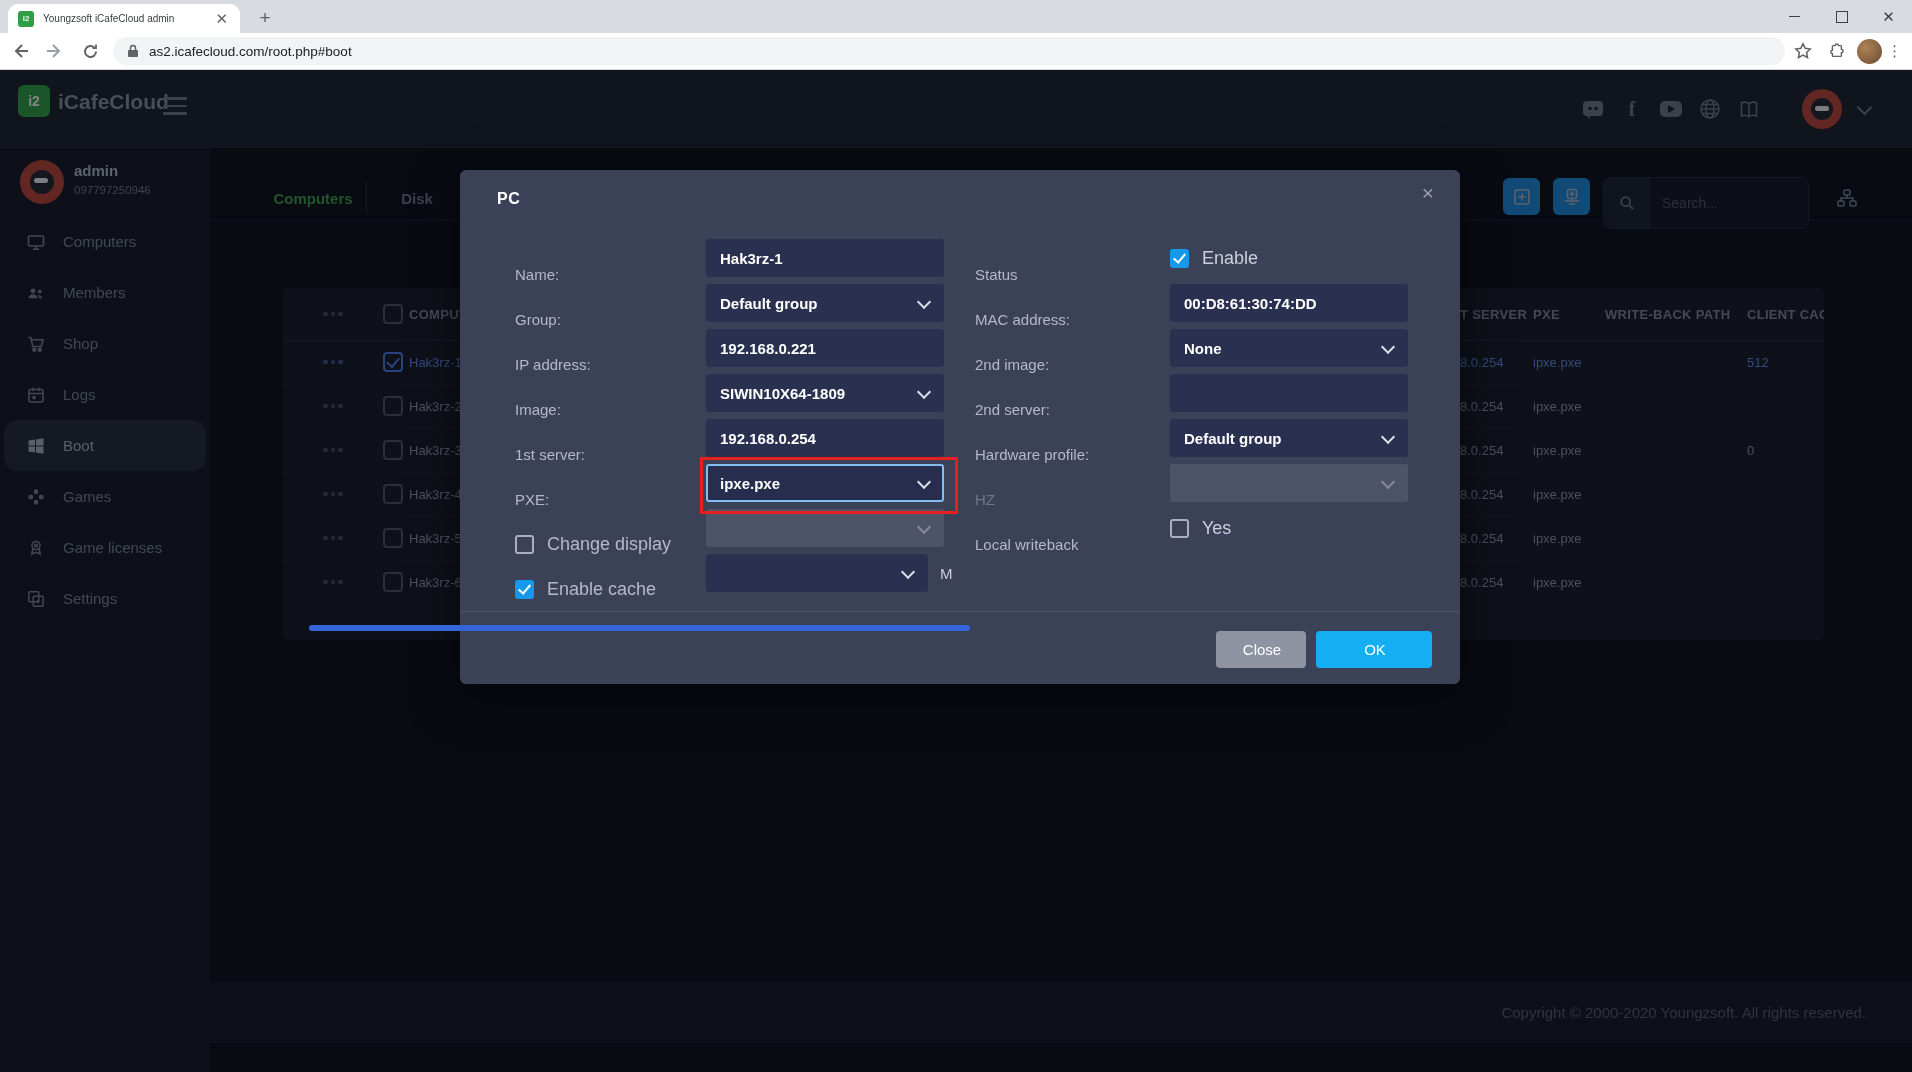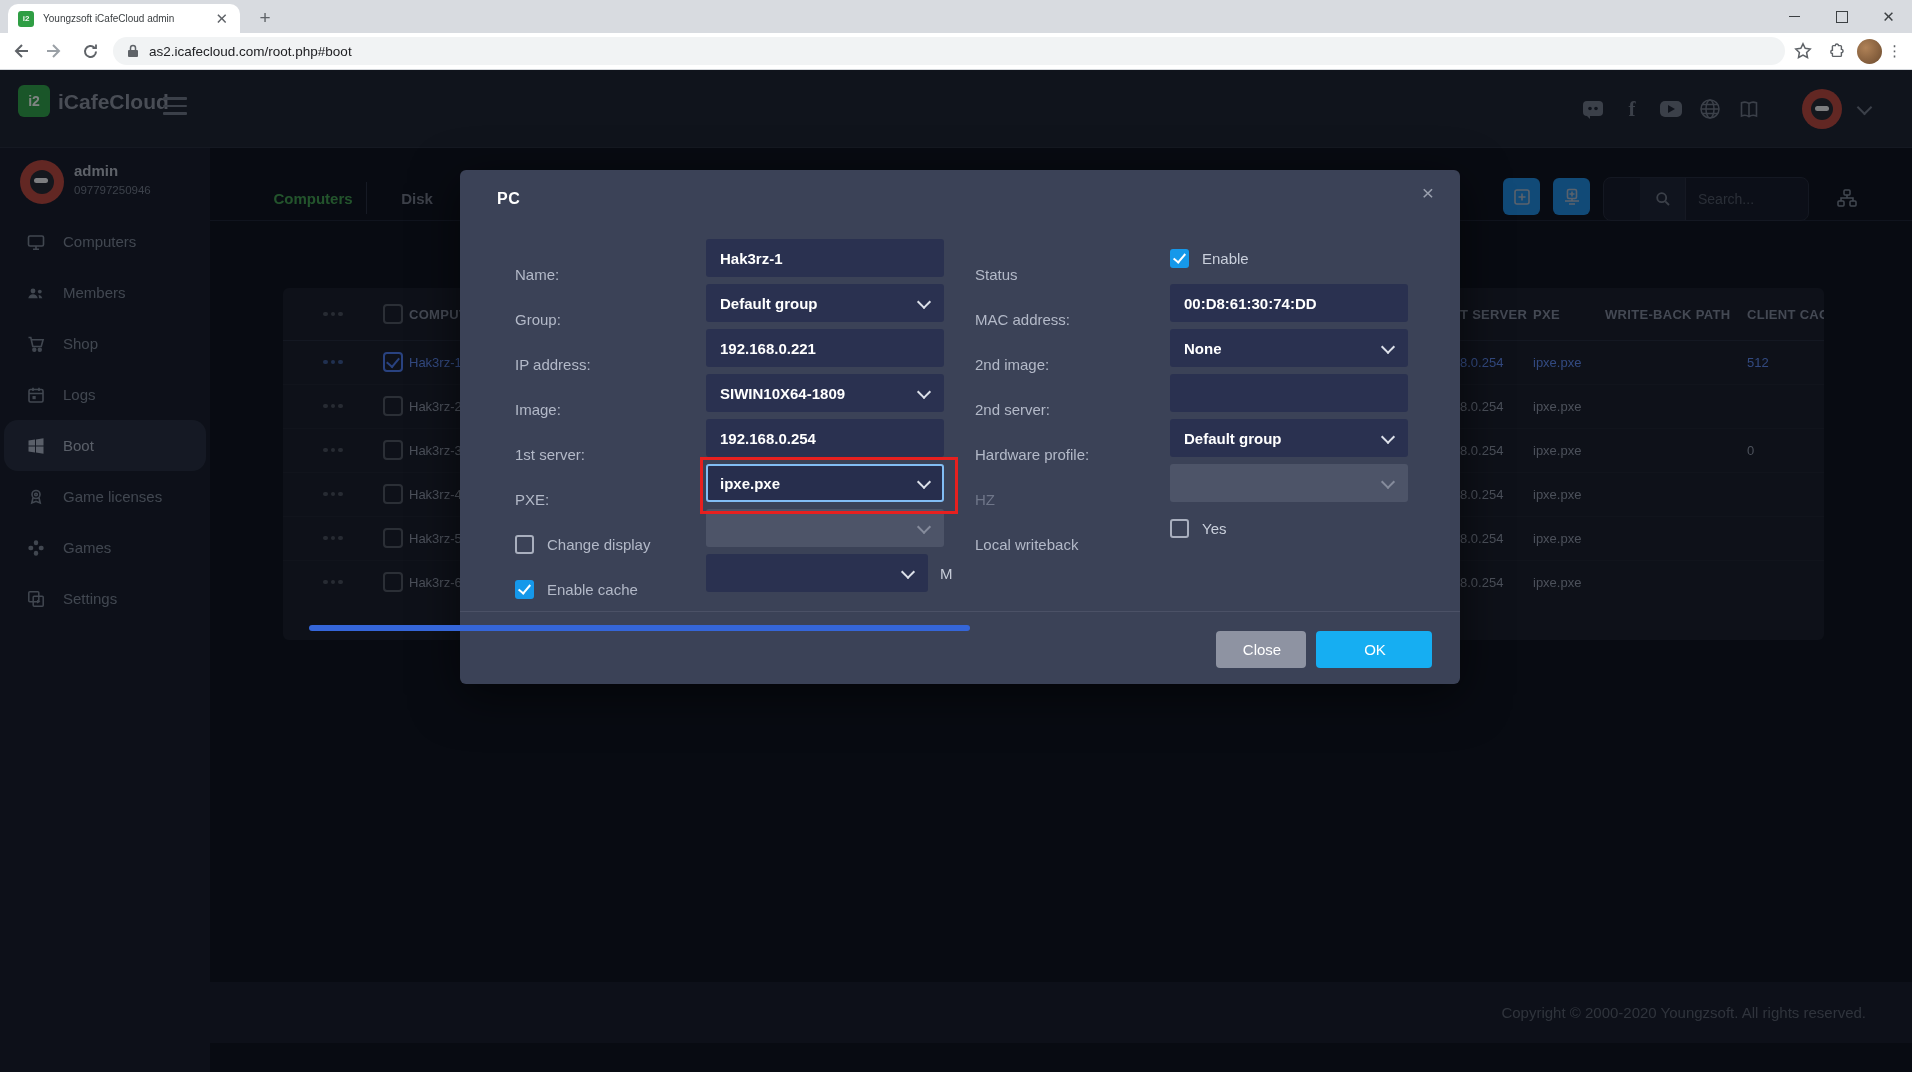--- a/index.html
+++ b/index.html
@@ -53,21 +53,21 @@
   .mi.active{background:#252b3b;border-radius:14px;margin:0 4px;padding-left:22px;color:#a6aebd;}
 
   
   .content-bg{position:absolute;left:210px;top:148px;width:1702px;height:924px;background:#0d1019;}
   .ptab{position:absolute;top:176px;height:44px;display:flex;align-items:center;justify-content:center;font-size:15px;font-weight:bold;}
   .ptab.green{color:#3f9a4b;}
   .ptab.gray{color:#707682;}
   .vdiv{position:absolute;top:182px;height:32px;width:1px;background:#272d3c;}
   .tabs-underline{position:absolute;left:210px;top:220px;width:1702px;height:1px;background:#1b2030;}
   .act-btn{position:absolute;top:178px;width:37px;height:37px;border-radius:6px;background:#1e86d8;display:flex;align-items:center;justify-content:center;}
-  .searchbox{position:absolute;left:1603px;top:177px;width:206px;height:44px;background:#141824;border:1px solid #232837;border-radius:8px;display:flex;align-items:center;box-sizing:border-box;overflow:hidden;padding-left:36px;}
+  .searchbox{position:absolute;left:1603px;top:177px;width:206px;height:52px;background:#141824;border:1px solid #232837;border-radius:8px;display:flex;align-items:center;box-sizing:border-box;overflow:hidden;}
   .search-iconbox{width:45px;height:100%;background:#1c2130;border-right:1px solid #262b3a;display:flex;align-items:center;justify-content:center;flex-shrink:0;}
   .searchbox input{background:transparent;border:none;outline:none;color:#8a92a2;font-size:14px;padding:0 12px;width:140px;font-family:"Liberation Sans",sans-serif;}
   .searchbox input::placeholder{color:#4d5360;}
   .sitemap{position:absolute;left:1836px;top:188px;}
 
   
   .card{position:absolute;left:283px;top:288px;width:1541px;height:352px;background:#171b27;border-radius:6px;overflow:hidden;}
   .t-head{position:absolute;left:0;top:0;width:100%;height:52px;border-bottom:1px solid #232837;}
   .t-row{position:absolute;left:0;width:100%;height:44px;border-bottom:1px solid #1d212c;}
   .tc{position:absolute;top:0;height:100%;display:flex;align-items:center;font-size:13px;color:#8b92a0;white-space:nowrap;}
@@ -103,21 +103,21 @@
   .sel{padding-right:30px;}
   .chev{position:absolute;right:15px;top:13px;width:8px;height:8px;border-right:2px solid #dde1ea;border-bottom:2px solid #dde1ea;transform:rotate(45deg);}
   .sel.focused{border:2px solid #82bdf4;padding-left:12px;background:#272e4d;}
   .sel.disabled{background:#4d5468;}
   .sel.disabled + .chev, .dis-chev{border-color:#868c9c;}
   .suffix-m{margin-left:12px;color:#c6ccd8;font-size:15px;}
   .cb{width:19px;height:19px;border-radius:3px;position:relative;flex-shrink:0;box-sizing:border-box;}
   .cb.on{background:#1598ea;}
   .cb.on::after{content:"";position:absolute;left:6px;top:2px;width:5px;height:10px;border-right:2.2px solid #fff;border-bottom:2.2px solid #fff;transform:rotate(40deg);}
   .cb.off{border:2px solid #a9afbe;}
-  .cb-label{margin-left:13px;font-size:15px;color:#c9cfdb;}
+  .cb-label{margin-left:13px;font-size:18px;color:#c9cfdb;}
   .red-annot{position:absolute;left:240px;top:287px;width:252px;height:51px;border:3px solid #e7201f;z-index:56;pointer-events:none;}
   .m-footer{position:absolute;left:0;bottom:0;width:100%;height:72px;border-top:1px solid #4b5166;}
   .btn{position:absolute;top:19px;height:37px;border:none;border-radius:4px;color:#fff;font-size:15px;display:flex;align-items:center;justify-content:center;font-family:"Liberation Sans",sans-serif;padding-left:8px;}
   .btn-close{right:154px;width:90px;background:#8e93a2;}
   .btn-ok{right:28px;width:116px;background:#16aef2;}
 
   svg{display:block;}
 </style>
 </head>
 <body>
@@ -260,35 +260,35 @@
           </svg>
         <span>Logs</span>
       </div>
       <div class="mi active">
         <svg width="20" height="20" viewBox="0 0 20 20" fill="currentColor">
             <path d="M2.5 4.6l6.5-1v6H2.5zM10 3.4l7.5-1.2v7.4H10zM2.5 10.4h6.5v6l-6.5-1zM10 10.4h7.5v7.4L10 16.6z"></path>
           </svg>
         <span>Boot</span>
       </div>
       <div class="mi">
-        <svg width="20" height="20" viewBox="0 0 20 20" fill="none" stroke="currentColor" stroke-width="1.6">
-            <circle cx="10" cy="7.5" r="4"></circle>
-            <circle cx="10" cy="7.5" r="1.3"></circle>
-            <path d="M7 10.8L5.8 16l4.2-1.7 4.2 1.7-1.2-5.2"></path>
-          </svg>
-        <span>Game licenses</span>
-      </div>
-      <div class="mi">
         <svg width="20" height="20" viewBox="0 0 20 20" fill="currentColor">
             <rect x="7.8" y="2.3" width="4.4" height="5" rx="2.2"></rect>
             <rect x="7.8" y="12.7" width="4.4" height="5" rx="2.2"></rect>
             <rect x="2.3" y="7.8" width="5" height="4.4" rx="2.2"></rect>
             <rect x="12.7" y="7.8" width="5" height="4.4" rx="2.2"></rect>
           </svg>
         <span>Games</span>
+      </div>
+      <div class="mi">
+        <svg width="20" height="20" viewBox="0 0 20 20" fill="none" stroke="currentColor" stroke-width="1.6">
+            <circle cx="10" cy="7.5" r="4"></circle>
+            <circle cx="10" cy="7.5" r="1.3"></circle>
+            <path d="M7 10.8L5.8 16l4.2-1.7 4.2 1.7-1.2-5.2"></path>
+          </svg>
+        <span>Game licenses</span>
       </div>
       <div class="mi">
         <svg width="20" height="20" viewBox="0 0 20 20" fill="none" stroke="currentColor" stroke-width="1.5">
             <rect x="2.8" y="2.8" width="10" height="10" rx="1"></rect>
             <rect x="7.2" y="7.2" width="10" height="10" rx="1"></rect>
             <path d="M11 10.8l3.4 1.9-3.4 1.9z" fill="currentColor" stroke="none"></path>
           </svg>
         <span>Settings</span>
       </div>
     </div>

